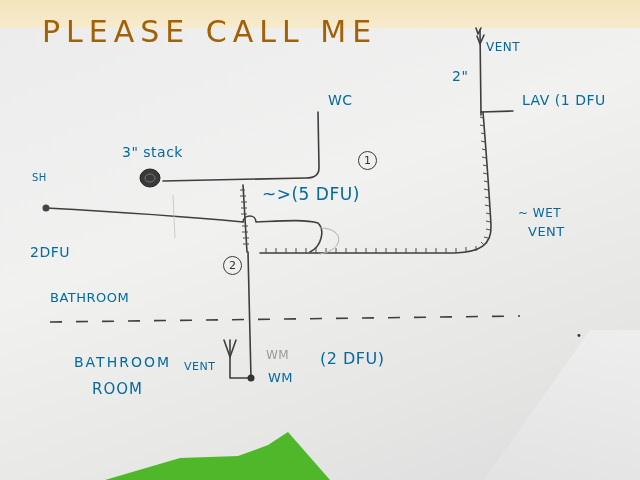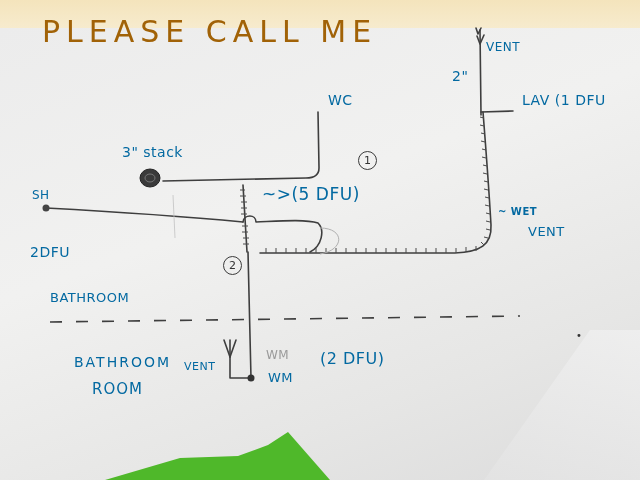--- a/index.html
+++ b/index.html
@@ -85,28 +85,28 @@
   <path d="M105 480 L180 458 L238 456 L268 445 L288 432 L330 480 Z" fill="#4fb82a"></path>
 </svg>
 
 <div class="lbl" style="left:42px;top:14px;font-size:30px;color:#a16207;letter-spacing:6px;">PLEASE CALL ME</div>
 
 <div class="lbl" style="left:486px;top:40px;font-size:12px;">VENT</div>
 <div class="lbl" style="left:452px;top:68px;font-size:14px;">2"</div>
 <div class="lbl" style="left:522px;top:92px;font-size:14px;">LAV (1 DFU</div>
 <div class="lbl" style="left:328px;top:92px;font-size:14px;">WC</div>
 <div class="lbl" style="left:122px;top:144px;font-size:14px;">3" stack</div>
-<div class="lbl" style="left:32px;top:188px;font-size:12px;">SH</div>
+<div class="lbl" style="left:32px;top:172px;font-size:10px;">SH</div>
 <div class="lbl" style="left:30px;top:228px;font-size:14px;margin-top:16px;">2DFU</div>
 
 <div class="circle-num" style="left:358px;top:151px;">1</div>
 <div class="lbl" style="left:262px;top:184px;font-size:17px;">~&gt;(5 DFU)</div>
 <div class="circle-num" style="left:223px;top:256px;">2</div>
 
-<div class="lbl" style="left:498px;top:206px;font-size:10px;font-weight:bold;">~ WET</div>
+<div class="lbl" style="left:518px;top:206px;font-size:12px;">~ WET</div>
 <div class="lbl" style="left:528px;top:224px;font-size:13px;">VENT</div>
 
 <div class="lbl" style="left:50px;top:290px;font-size:13px;">BATHROOM</div>
 <div class="lbl" style="left:74px;top:354px;font-size:14px;letter-spacing:2px;">BATHROOM</div>
 <div class="lbl" style="left:92px;top:380px;font-size:15px;letter-spacing:1px;">ROOM</div>
 
 <div class="lbl" style="left:184px;top:360px;font-size:11px;">VENT</div>
 <div class="lbl faded" style="left:266px;top:348px;font-size:12px;">WM</div>
 <div class="lbl" style="left:268px;top:370px;font-size:13px;">WM</div>
 <div class="lbl" style="left:320px;top:342px;font-size:16px;margin-top:7px;">(2 DFU)</div>

